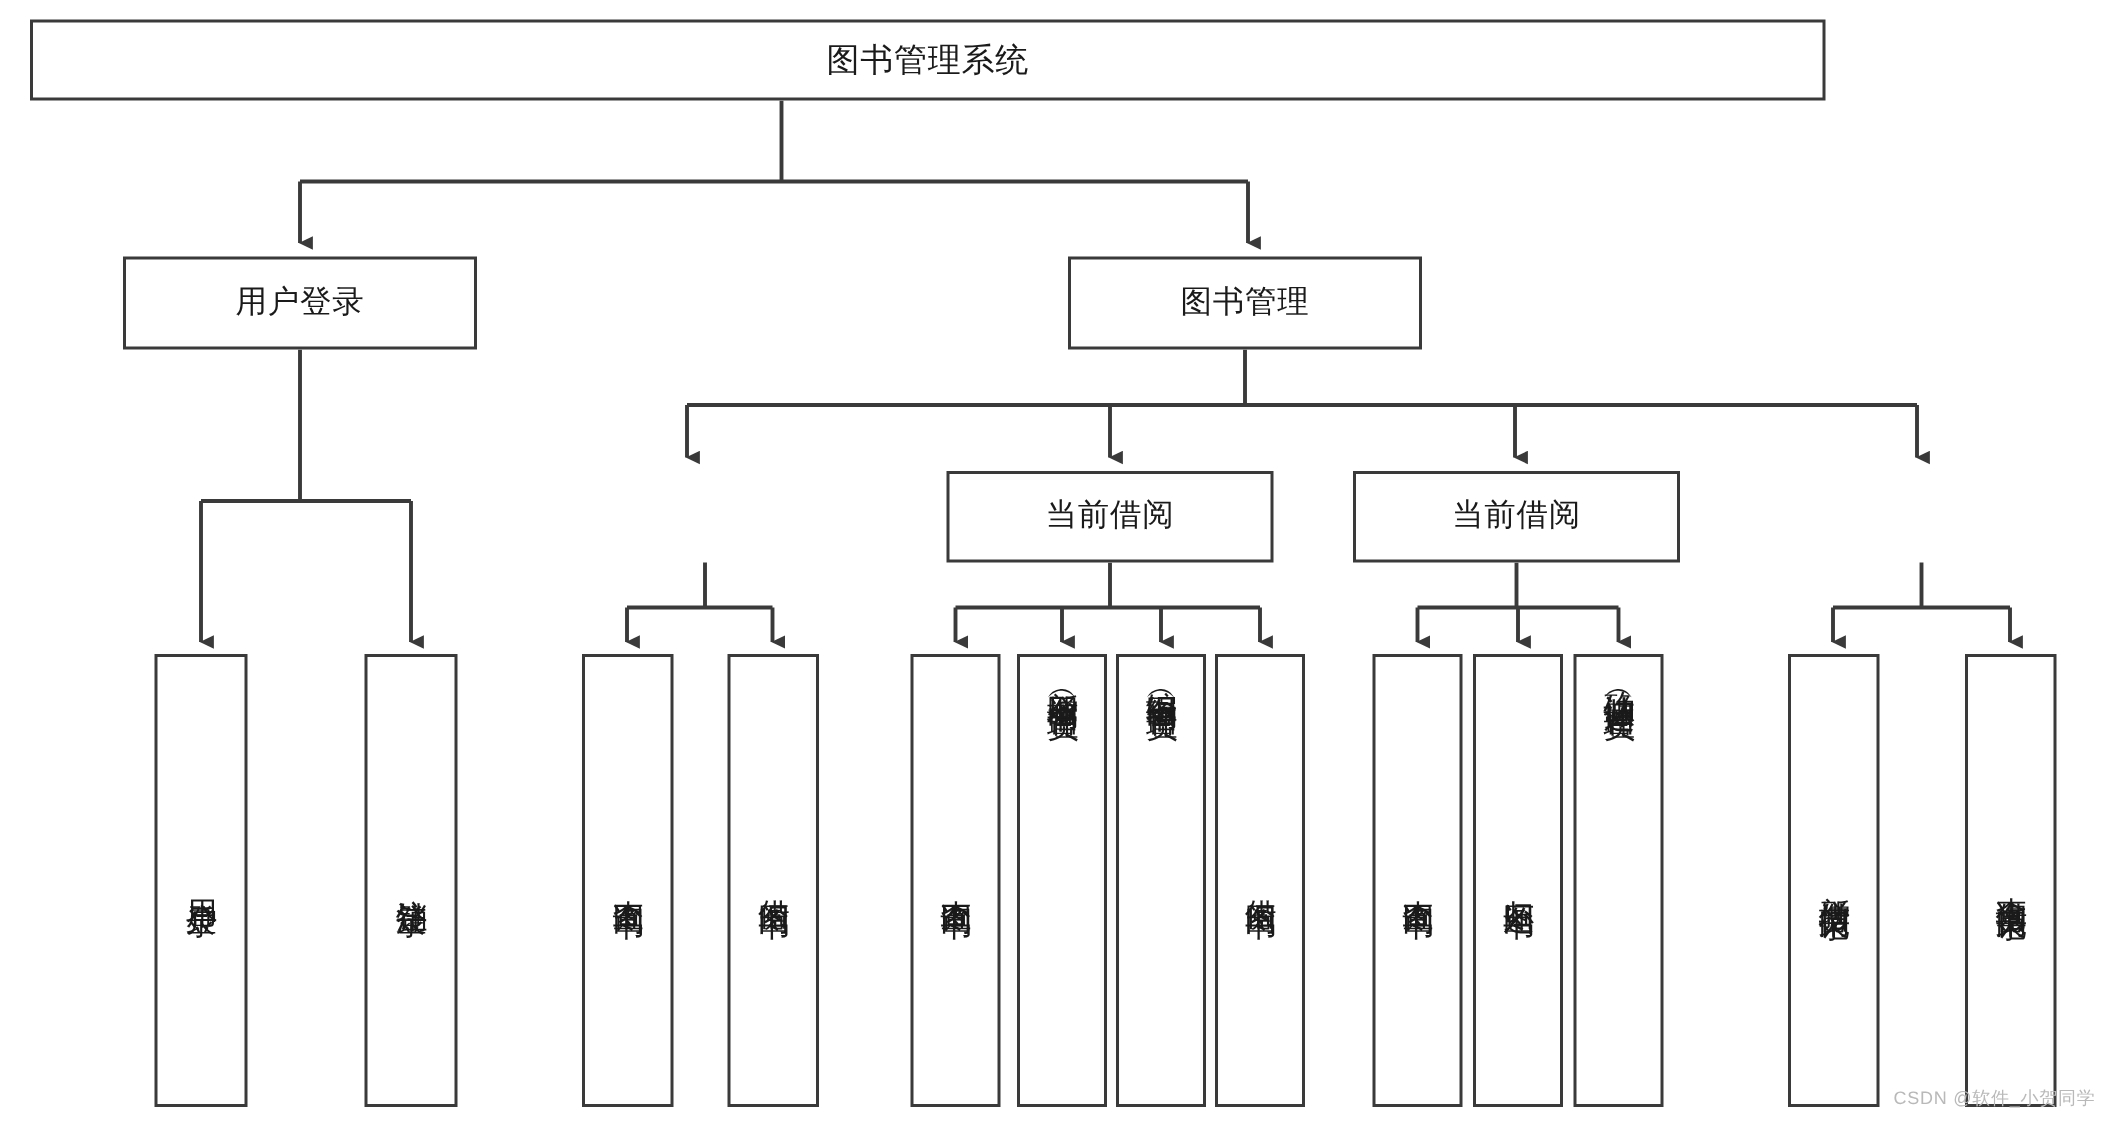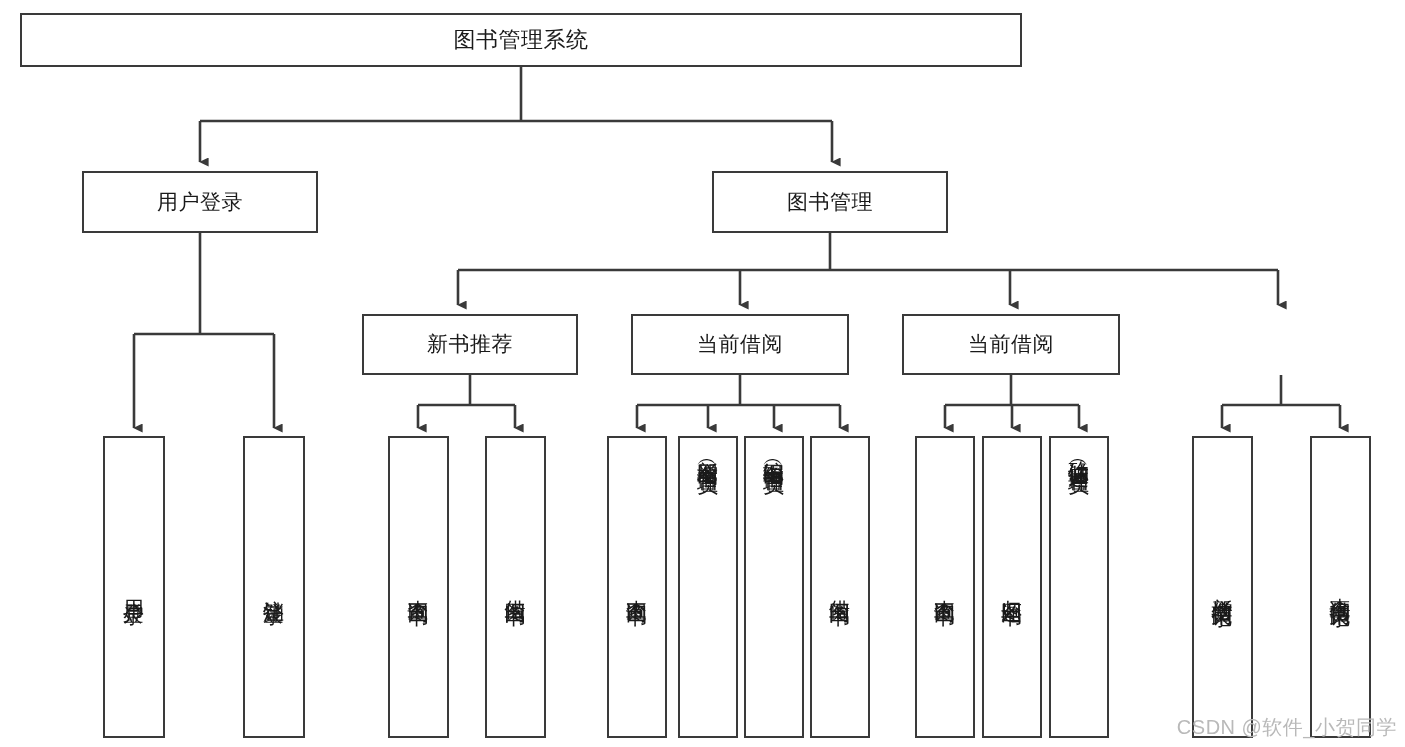--- a/index.html
+++ b/index.html
@@ -63,21 +63,21 @@
     margin: 0 auto;
   }
   .node.vert.center {
     align-items: center;
     padding-top: 0;
   }
   .watermark {
     position: absolute;
     right: 8px;
     bottom: 6px;
-    font-size: 20px;
+    font-size: 12px;
     color: #b9b9b9;
     white-space: nowrap;
     letter-spacing: 0.5px;
   }
 </style>
 </head>
 <body>
 
 <div id="canvas">
 
@@ -124,34 +124,31 @@
       <path d="M1012,405 L1012,428" marker-end="url(#arrow)"></path>
       <path d="M1079,405 L1079,428" marker-end="url(#arrow)"></path>
 
       <path d="M1281,375 L1281,405"></path>
       <path d="M1222,405 L1340,405"></path>
       <path d="M1222,405 L1222,428" marker-end="url(#arrow)"></path>
       <path d="M1340,405 L1340,428" marker-end="url(#arrow)"></path>
     </g>
   </svg>
 
-  <div class="node horiz root" style="left:20px; top:13px; width:1002px; height:54px;">
+  <div class="node horiz root" style="left:20px; top:13px; width:1197px; height:54px;">
     <span class="label">图书管理系统</span>
   </div>
 
   <div class="node horiz" style="left:82px; top:171px; width:236px; height:62px;">
     <span class="label">用户登录</span>
   </div>
   <div class="node horiz" style="left:712px; top:171px; width:236px; height:62px;">
     <span class="label">图书管理</span>
   </div>
 
-  <div class="node horiz" style="left:362px; top:314px; width:216px; height:61px;">
-    <span class="label">新书推荐</span>
-  </div>
   <div class="node horiz" style="left:631px; top:314px; width:218px; height:61px;">
     <span class="label">当前借阅</span>
   </div>
   <div class="node horiz" style="left:902px; top:314px; width:218px; height:61px;">
     <span class="label">当前借阅</span>
   </div>
 
   <div class="node vert center" style="left:103px; top:436px; width:62px; height:302px;">
     <span class="label">用户登录</span>
   </div>

